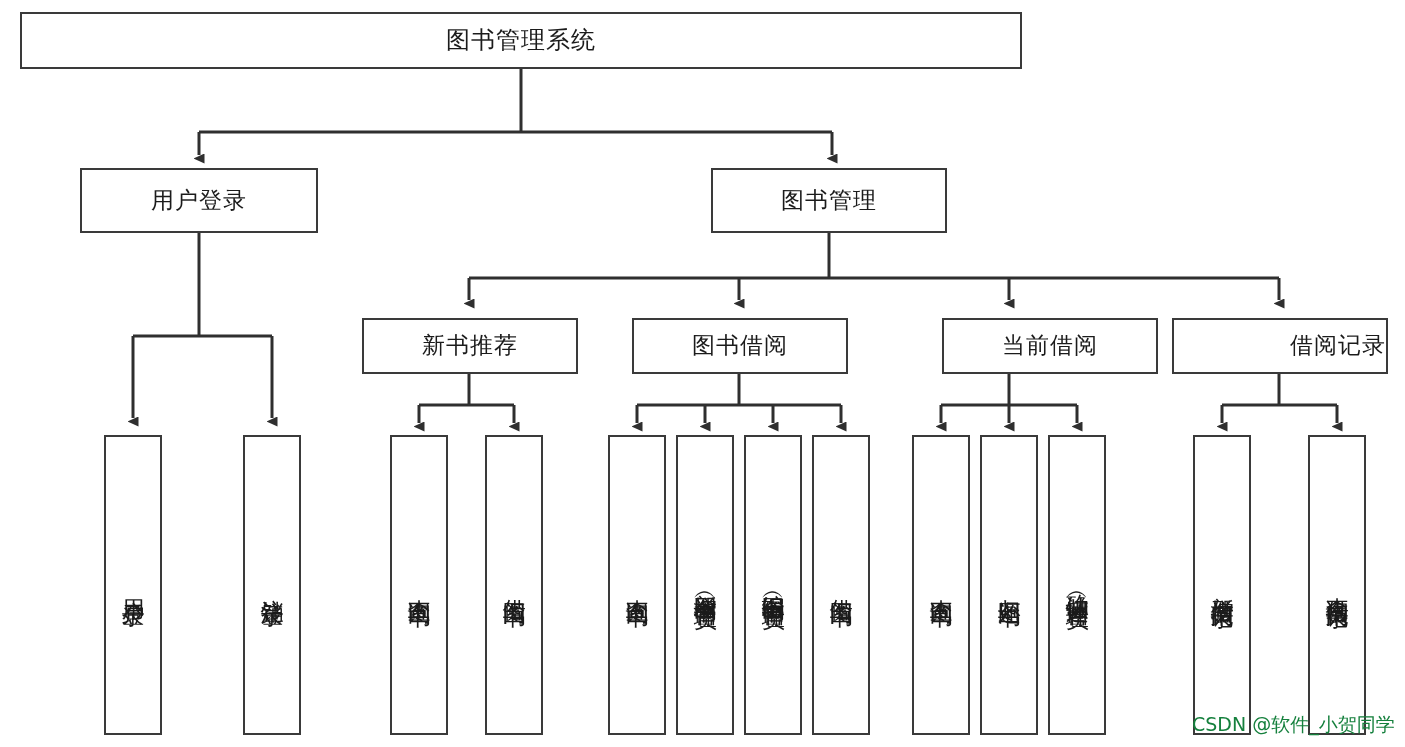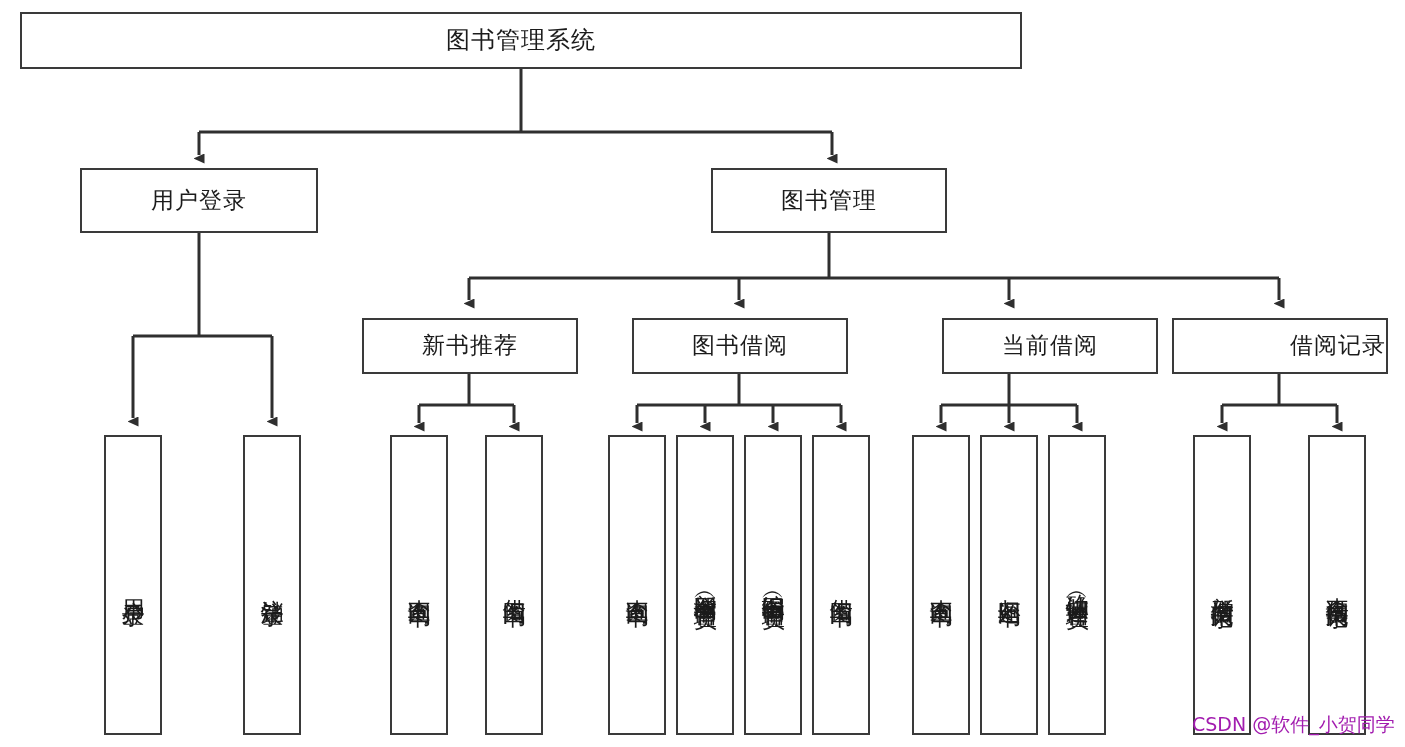--- a/index.html
+++ b/index.html
@@ -55,21 +55,21 @@
     letter-spacing: 2px;
     white-space: nowrap;
     max-height: 285px;
     text-align: center;
   }
   .watermark {
     position: absolute;
     left: 1192px;
     top: 712px;
     font-size: 19px;
-    color: #a21caf;
+    color: #15803d;
     white-space: nowrap;
     font-family: "DejaVu Sans", "Liberation Sans", sans-serif;
   }
 </style>
 </head>
 <body>
 
 <div id="canvas">
 
   <svg id="wires" viewBox="0 0 1405 747" xmlns="http://www.w3.org/2000/svg">

